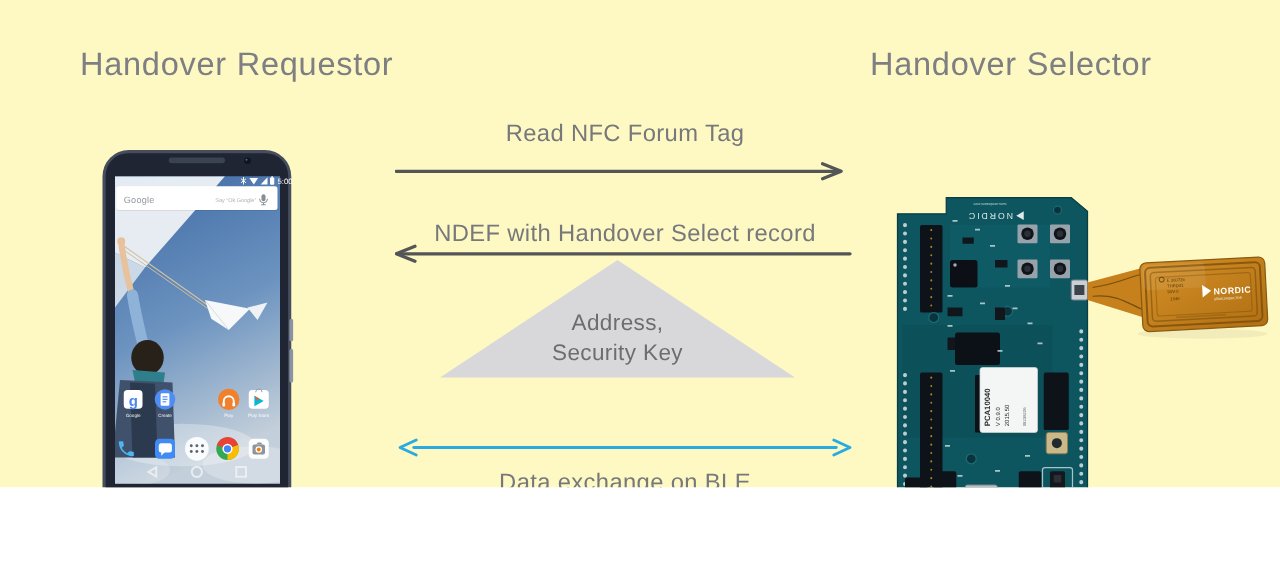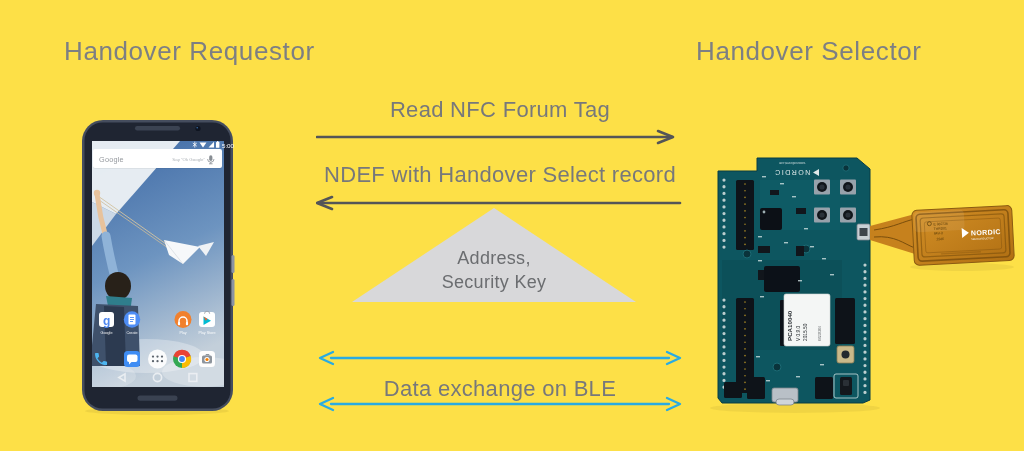--- a/index.html
+++ b/index.html
@@ -1,22 +1,22 @@
 <!DOCTYPE html>
 <html><head>
 <meta charset="utf-8">
 <style>
   html,body{margin:0;padding:0;background:#fff;}
-  .stage{position:relative;width:1024px;height:451px;background:#fde047;
+  .stage{position:relative;width:1024px;height:390px;background:#fef9c3;
          font-family:"Liberation Sans",sans-serif;overflow:hidden;}
   .title{position:absolute;top:36px;font-size:26px;color:#7d7f83;letter-spacing:.6px;font-weight:400;}
   .title-left{left:64px;}
   .title-right{left:696px;text-align:right;}
   .mlabel{position:absolute;left:316px;width:368px;text-align:center;
-          font-size:22px;color:#77787b;letter-spacing:.3px;white-space:nowrap;}
+          font-size:19px;color:#77787b;letter-spacing:.3px;white-space:nowrap;}
   .arrow{position:absolute;}
   .arrow.dark line,.arrow.dark path{stroke:#545557;stroke-width:2.6;stroke-linecap:round;stroke-linejoin:round;fill:none;}
   .arrow.blue line,.arrow.blue path{stroke:#29abe2;stroke-width:2.3;stroke-linecap:round;stroke-linejoin:round;fill:none;}
   .tri-text{font-size:18px;fill:#6b6d70;letter-spacing:.3px;text-anchor:middle;}
   svg{display:block;}
   .devsvg{position:absolute;}
 </style>
 </head>
 <body>
 
@@ -24,21 +24,21 @@
 
   <div class="title title-left">Handover Requestor</div>
   <div class="title title-right">Handover Selector</div>
 
   <div class="mlabel" style="top:97px">Read NFC Forum Tag</div>
   <svg class="arrow dark" style="left:316px;top:129px" width="368" height="16">
     <line x1="1" y1="8" x2="356" y2="8"></line>
     <path d="M342 2 L357 8 L342 14"></path>
   </svg>
 
-  <div class="mlabel" style="top:162px">NDEF with Handover Select record</div>
+  <div class="mlabel" style="top:177px">NDEF with Handover Select record</div>
   <svg class="arrow dark" style="left:316px;top:195px" width="368" height="16">
     <line x1="2" y1="8" x2="364" y2="8"></line>
     <path d="M16 2 L1 8 L16 14"></path>
   </svg>
 
   <svg class="devsvg" style="left:340px;top:204px" width="310" height="102" viewBox="0 0 310 102">
     <polygon points="154,4 12,98 296,98" fill="#d8d8da"></polygon>
     <text class="tri-text" x="154" y="60">Address,</text>
     <text class="tri-text" x="154" y="84">Security Key</text>
   </svg>

